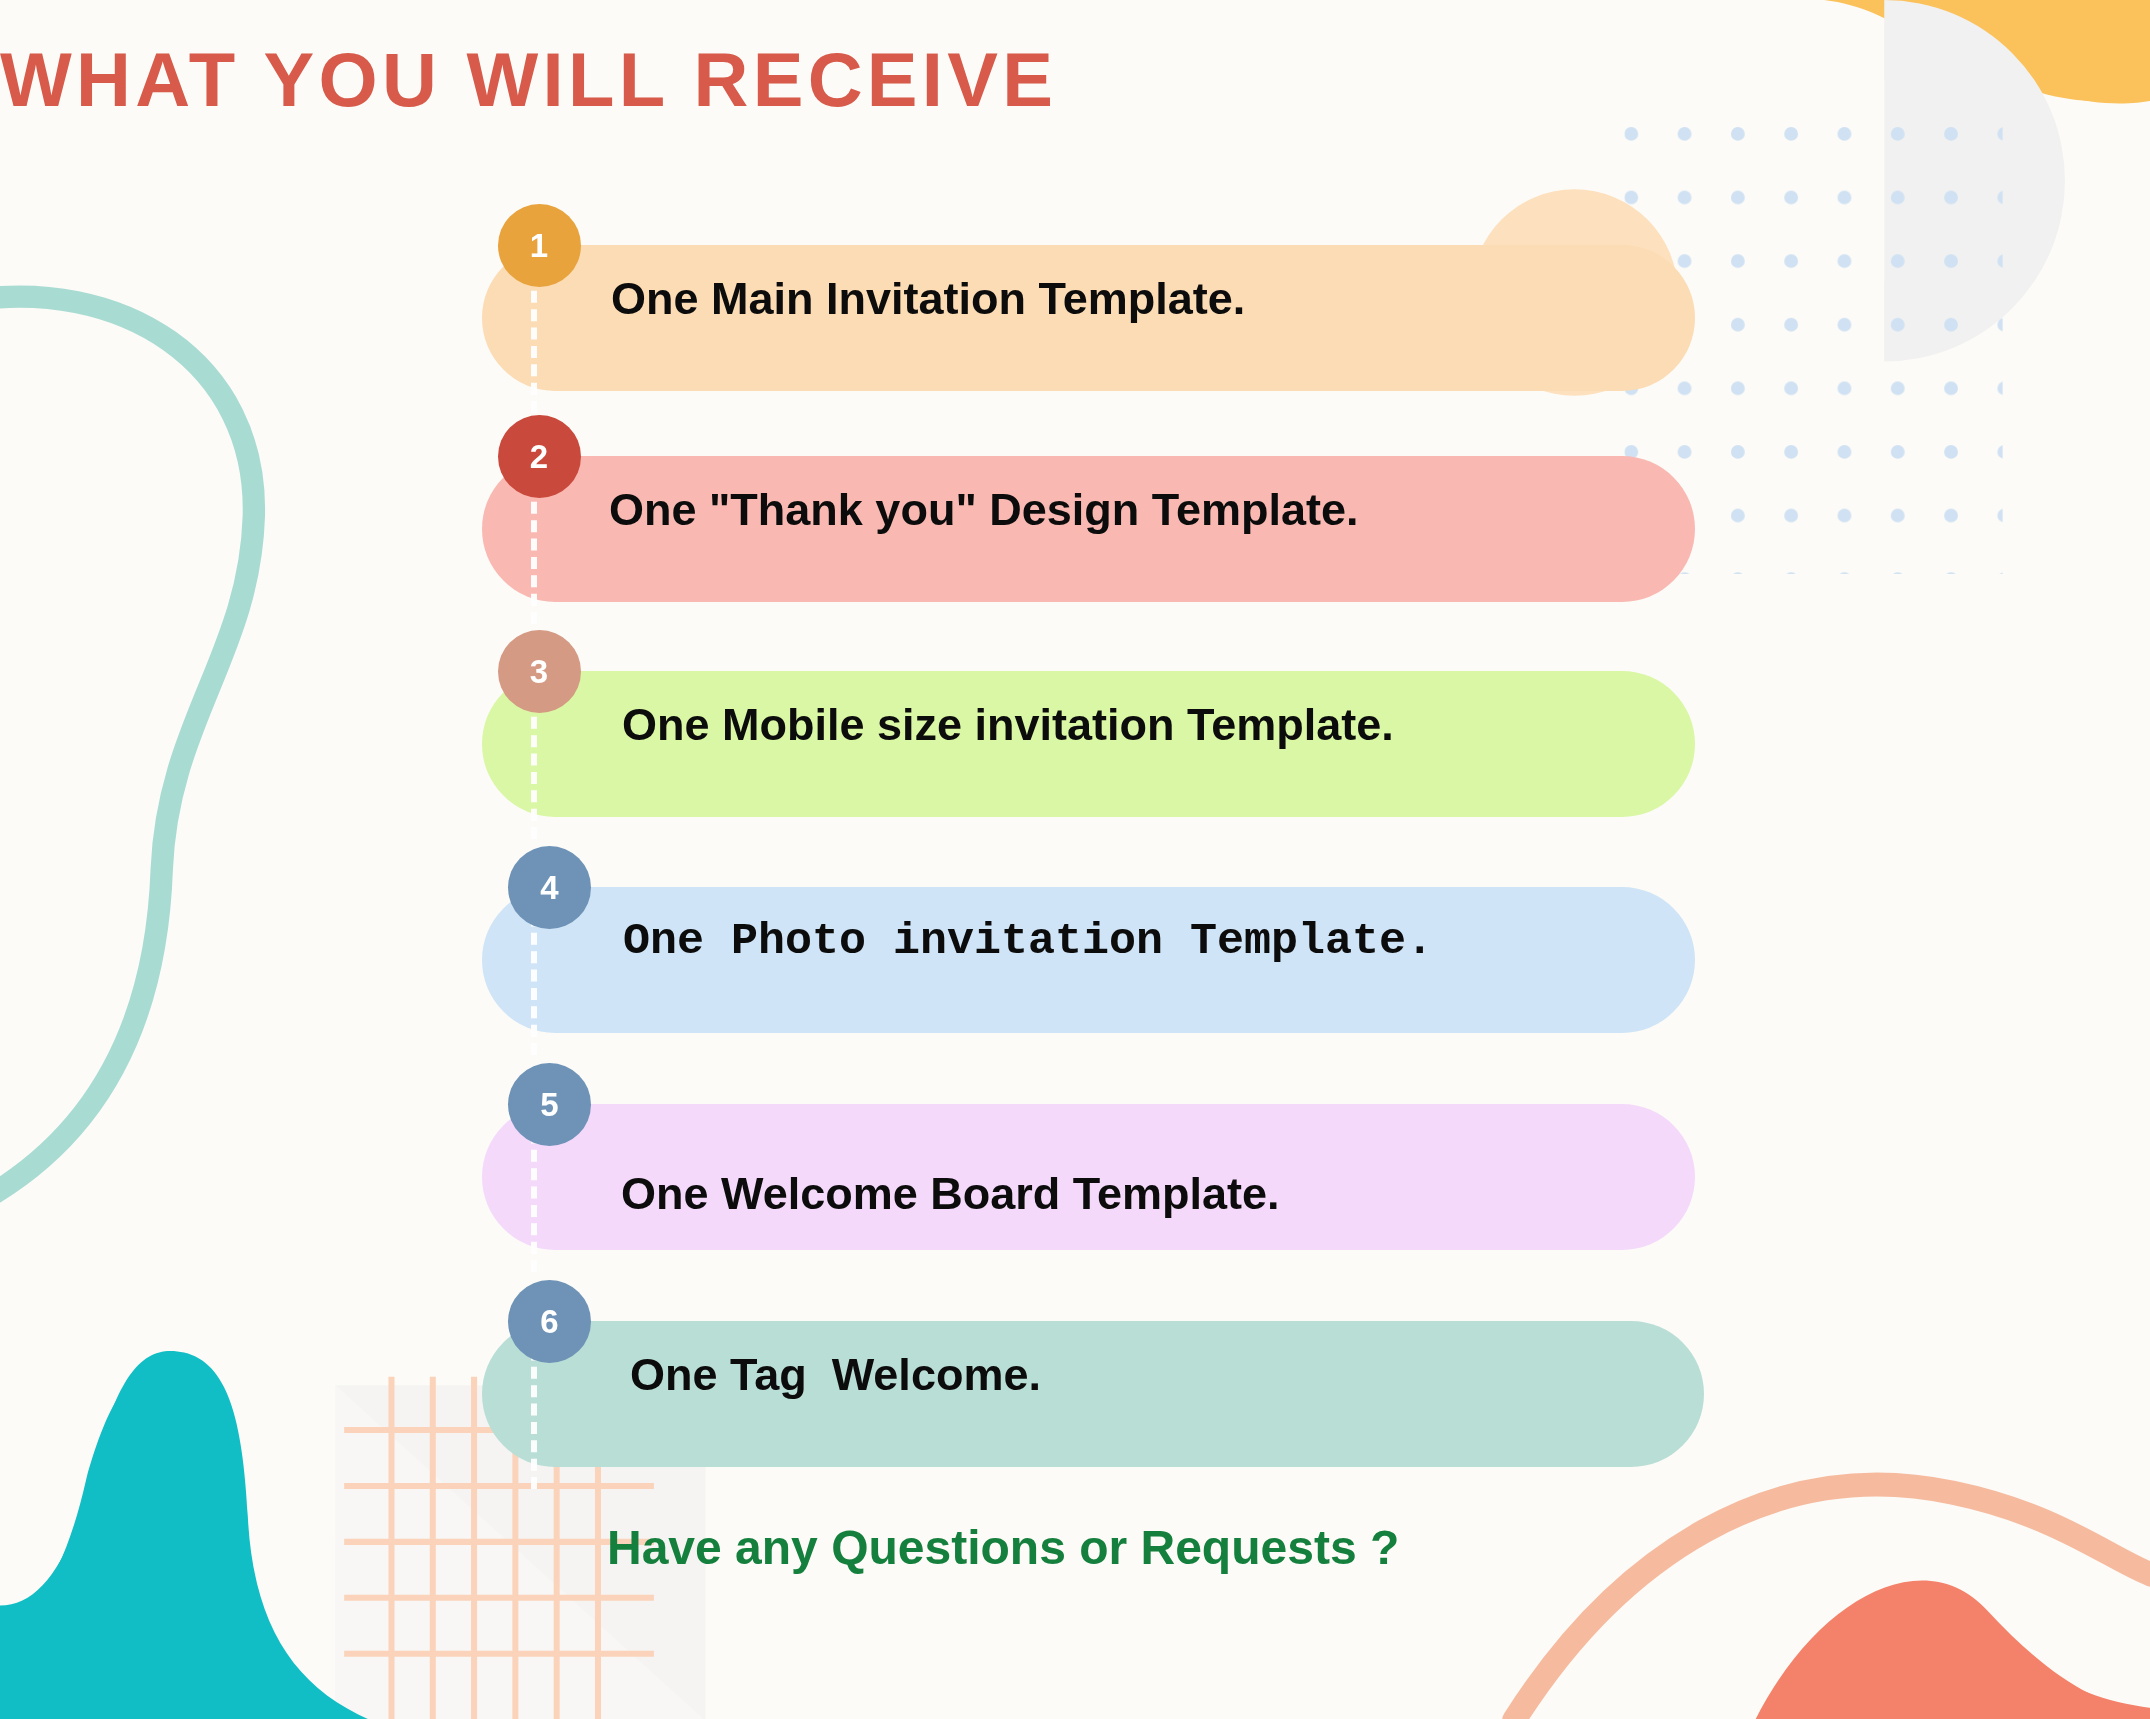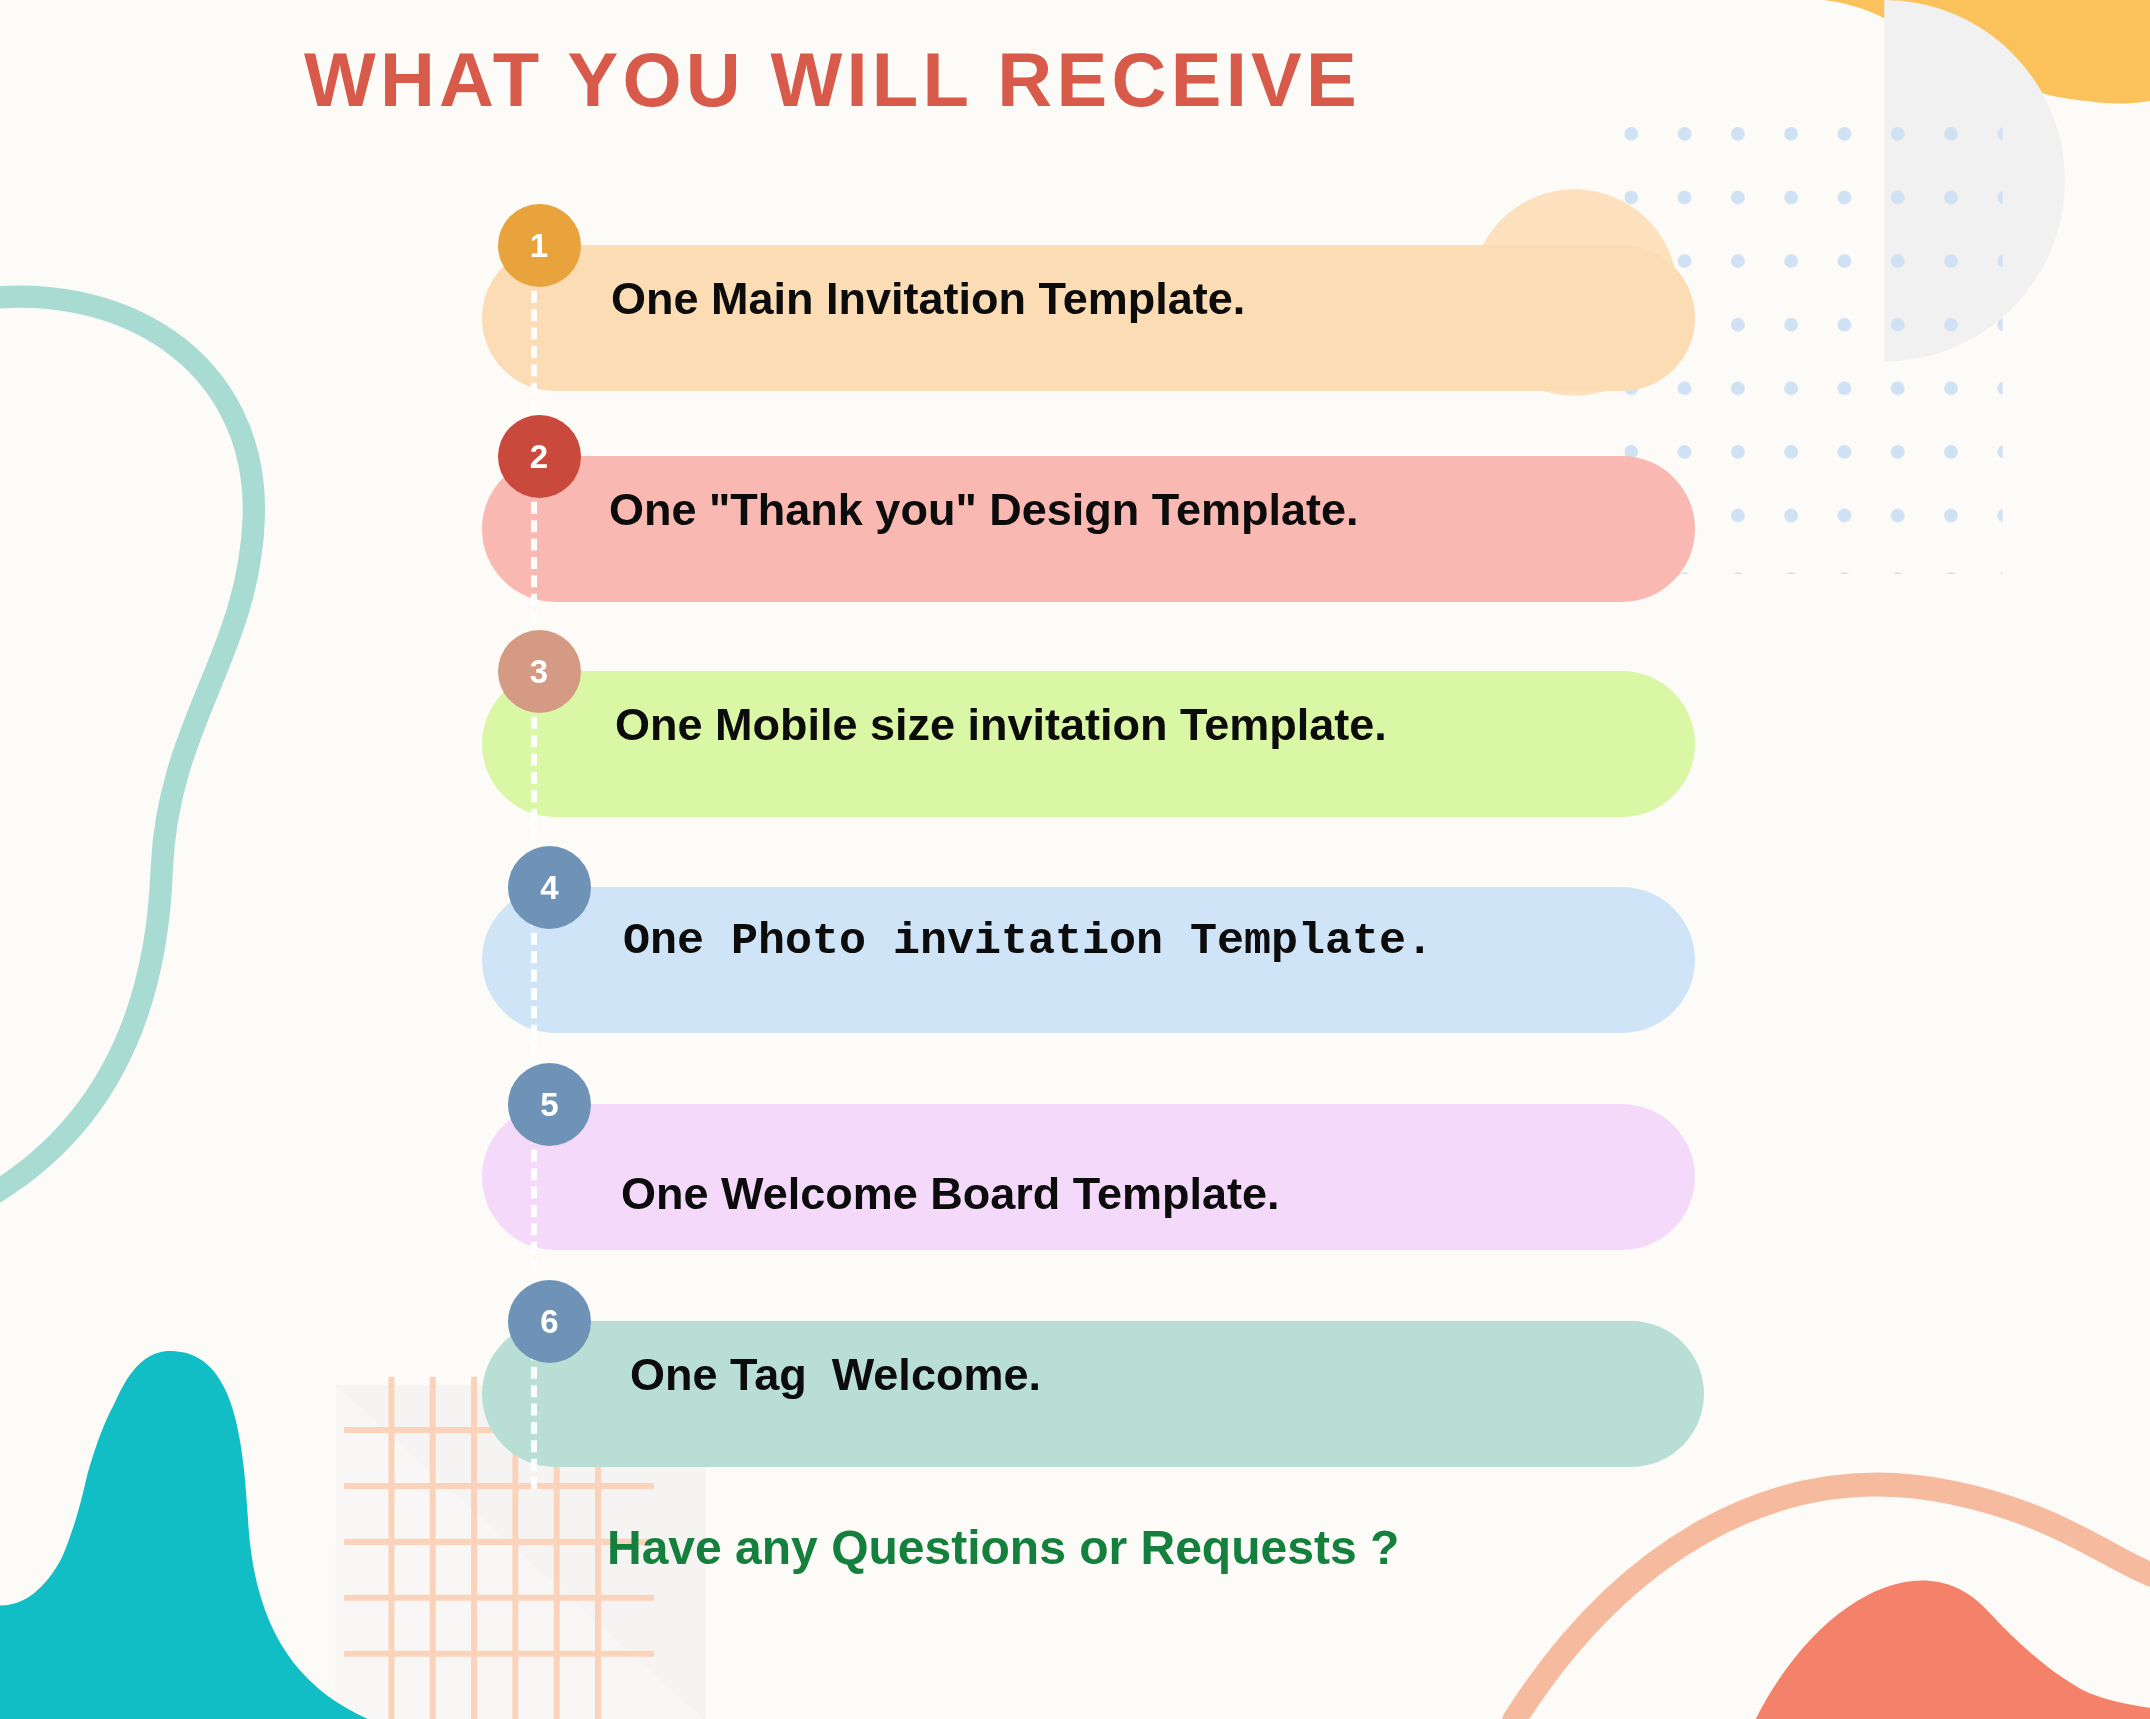--- a/index.html
+++ b/index.html
@@ -20,21 +20,20 @@
   
   .dot-grid { position:absolute; left:1624px; top:127px; z-index:1; }
 
   
   .page { position:relative; z-index:3; width:2151px; height:1720px; }
 
   .title {
     position:absolute;
     left:0; top:36px;
     width:2035px;
-    text-align:center;
     padding-right:370px;
     color:#d75a4a;
     font-size:76px;
     font-weight:bold;
     letter-spacing:4.3px;
     font-family:"Liberation Sans", sans-serif;
     white-space:nowrap;
   }
 
   .rows { position:absolute; left:0; top:0; width:2151px; height:1720px; }
@@ -186,21 +185,21 @@
       </div>
       <div class="bar-text" style="left:127px;">One "Thank you" Design Template.</div>
     </div>
 
     <div class="row r3" style="top:671px;">
       <div class="bar" style="background:#d9f7a4;"></div>
       <div class="dash"></div>
       <div class="badge" style="background:#d59a84;">
         <span>3</span>
       </div>
-      <div class="bar-text" style="left:133px;">One Mobile size invitation Template.</div>
+      <div class="bar-text" style="left:140px;">One Mobile size invitation Template.</div>
     </div>
 
     <div class="row r4" style="top:887px;">
       <div class="bar" style="background:#cfe4f6;"></div>
       <div class="dash"></div>
       <div class="badge" style="background:#6e93b7;">
         <span>4</span>
       </div>
       <div class="bar-text" style="left:141px;font-family:Liberation Mono, monospace;">One Photo invitation Template.</div>
     </div>

